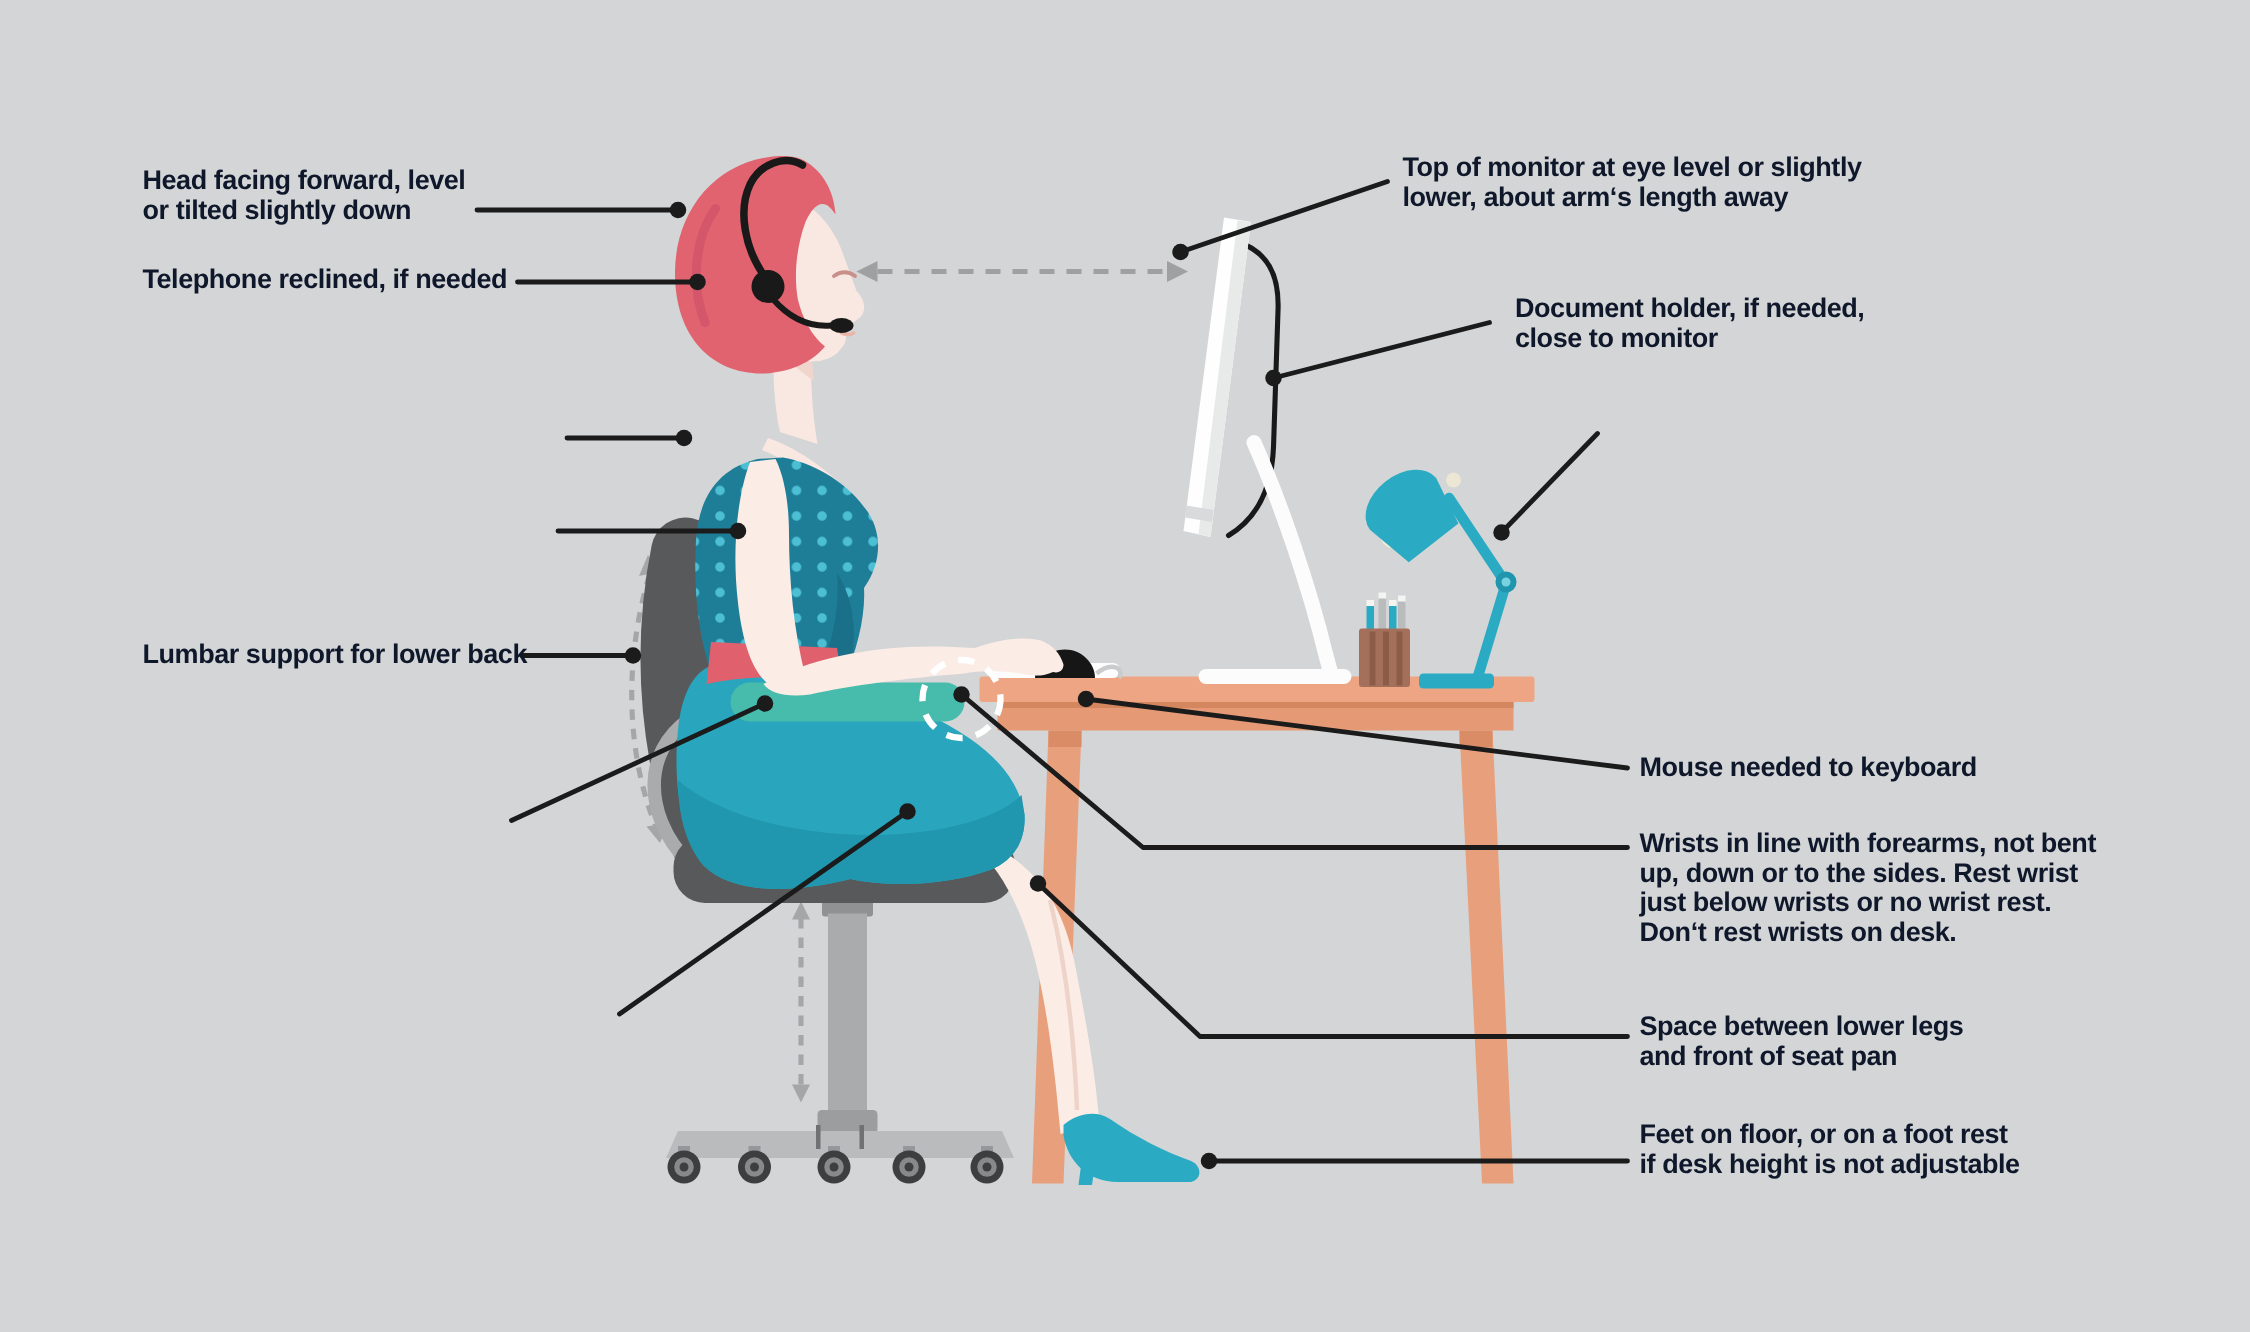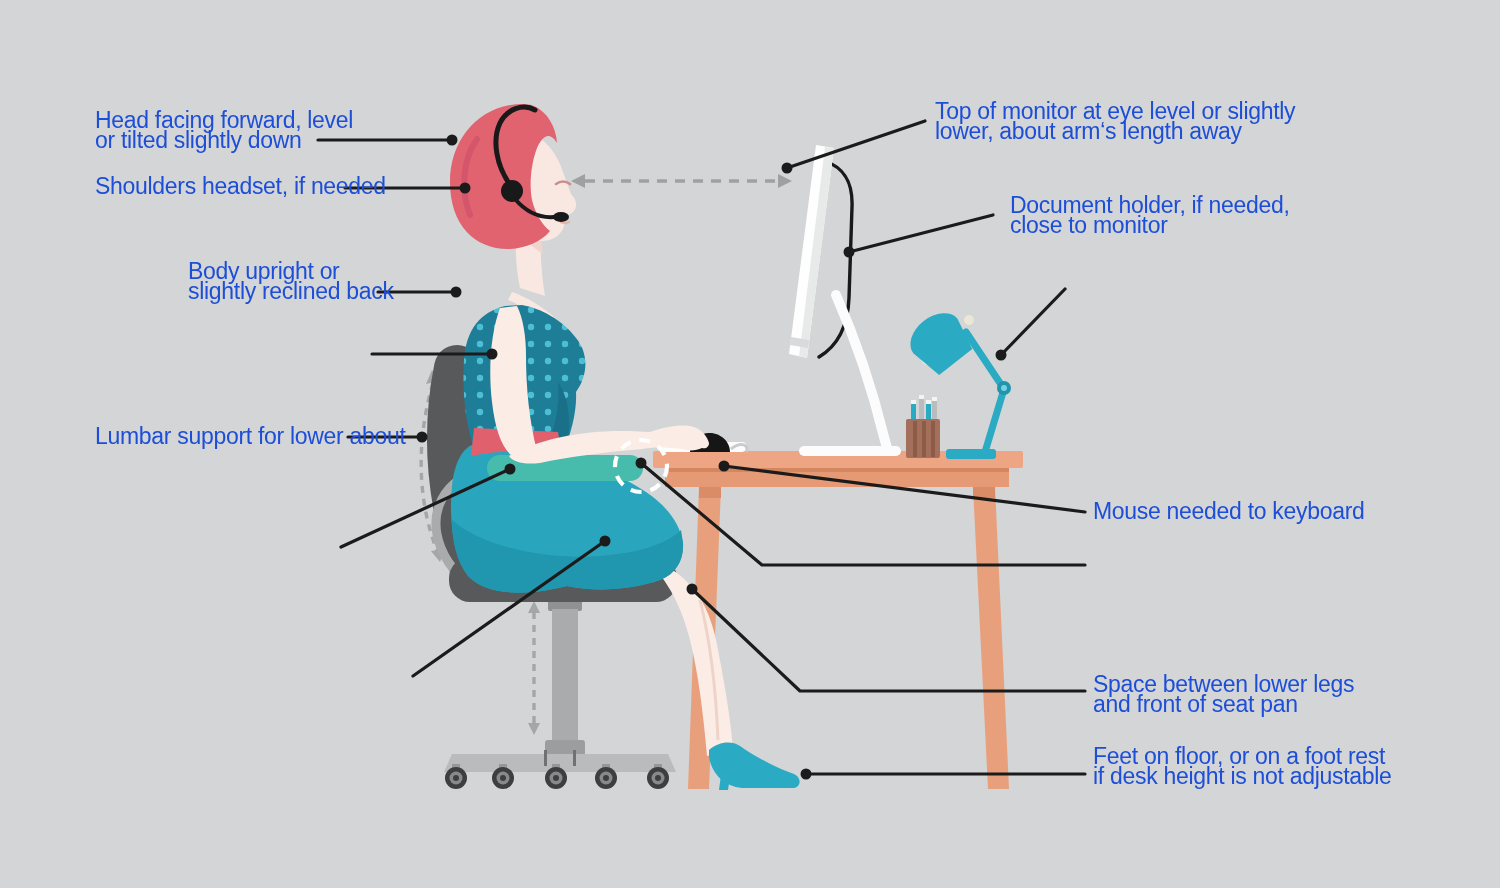--- a/index.html
+++ b/index.html
@@ -1,19 +1,19 @@
 <!DOCTYPE html>
 <html><head>
 <meta charset="utf-8">
 <style>
   html,body{margin:0;padding:0;background:#d3d5d6;}
   .stage{position:relative;width:1500px;height:888px;background:#d3d5d6;overflow:hidden;
          font-family:"Liberation Sans", sans-serif;}
   .art{position:absolute;left:0;top:0;}
-  .lbl{position:absolute;font-size:23px;line-height:19.5px;font-weight:400;color:#1d4ed8;
+  .lbl{position:absolute;font-size:18px;line-height:19.5px;font-weight:700;color:#0f172a;
        letter-spacing:-0.3px;white-space:pre-line;}
 </style>
 </head>
 <body>
 
 <div class="stage">
 
 <svg class="art" width="1500" height="888" viewBox="0 0 1500 888">
   <defs>
     <pattern id="dotpat" width="17" height="17" patternUnits="userSpaceOnUse">
@@ -195,28 +195,30 @@
     <circle cx="1001" cy="355" r="5.5"></circle>
     <circle cx="724" cy="466" r="5.5"></circle>
     <circle cx="641" cy="463" r="5.5"></circle>
     <circle cx="692" cy="589" r="5.5"></circle>
     <circle cx="806" cy="774" r="5.5"></circle>
   </g>
 </svg>
 
 <div class="lbl" style="left:95px;top:111px">Head facing forward, level
 or tilted slightly down</div>
-<div class="lbl" style="left:95px;top:177px">Shoulders headset, if needed</div>
-<div class="lbl" style="left:188px;top:262px">Body upright or
-slightly reclined back</div>
-<div class="lbl" style="left:95px;top:427px">Lumbar support for lower about</div>
+<div class="lbl" style="left:95px;top:177px">Telephone reclined, if needed</div>
+<div class="lbl" style="left:95px;top:427px">Lumbar support for lower back</div>
 
 <div class="lbl" style="left:1010px;top:196px">Document holder, if needed,
 close to monitor</div>
 <div class="lbl" style="left:935px;top:102px">Top of monitor at eye level or slightly
 lower, about arm‘s length away</div>
 <div class="lbl" style="left:1093px;top:502px">Mouse needed to keyboard</div>
+<div class="lbl" style="left:1093px;top:553px">Wrists in line with forearms, not bent
+up, down or to the sides. Rest wrist
+just below wrists or no wrist rest.
+Don‘t rest wrists on desk.</div>
 <div class="lbl" style="left:1093px;top:747px">Feet on floor, or on a foot rest
 if desk height is not adjustable</div>
 <div class="lbl" style="left:1093px;top:675px">Space between lower legs
 and front of seat pan</div>
 
 </div>
 
 </body></html>

